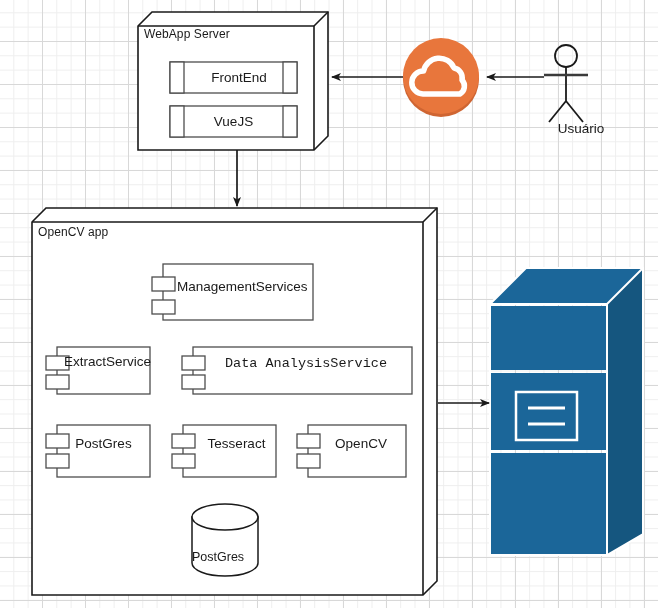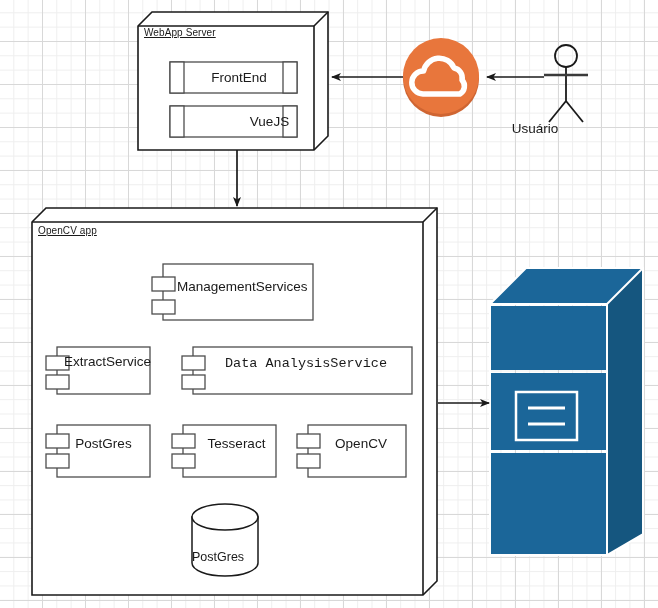--- a/index.html
+++ b/index.html
@@ -35,22 +35,21 @@
   }
   .lbl {
     position: absolute;
     color: #1a1a1a;
     font-family: "Liberation Sans", sans-serif;
     font-size: 13px;
     white-space: nowrap;
     line-height: 1;
   }
   .node-title {
-    font-size: 10px;
-    text-decoration: underline;
+    font-size: 12px;
     letter-spacing: 0.1px;
   }
   .comp-label {
     font-size: 13.5px;
     text-align: center;
   }
   .db-label { font-size: 12.5px; }
   .actor-label { font-size: 13.5px; }
 </style>
 </head>
@@ -174,33 +173,33 @@
     </g>
     <g>
       <line x1="438" y1="403" x2="489" y2="403" stroke="#1a1a1a" stroke-width="1.7" marker-end="url(#arrowhead)"></line>
     </g>
   </svg>
 
   <div class="lbl node-title" style="left:144px; top:28px;">WebApp Server</div>
 
   <div class="lbl comp-label" style="left:170px; top:71px; width:138px;">FrontEnd</div>
 
-  <div class="lbl comp-label" style="left:170px; top:115px; width:127px;padding-left:36px;">VueJS</div>
+  <div class="lbl comp-label" style="left:170px; top:115px; width:127px;">VueJS</div>
 
   <div class="lbl node-title" style="left:38px; top:226px;">OpenCV app</div>
 
   <div class="lbl comp-label" style="left:177px; top:280px;">ManagementServices</div>
 
   <div class="lbl comp-label" style="left:64px; top:355px;">ExtractService</div>
 
   <div class="lbl comp-label" style="left:205px; top:357px; width:202px;font-family:Liberation Mono, monospace;">Data AnalysisService</div>
 
   <div class="lbl comp-label" style="left:57px; top:437px; width:93px;">PostGres</div>
 
   <div class="lbl comp-label" style="left:190px; top:437px; width:93px;">Tesseract</div>
 
   <div class="lbl comp-label" style="left:312px; top:437px; width:98px;">OpenCV</div>
 
   <div class="lbl db-label" style="left:192px; top:551px; width:46px; text-align:center;">PostGres</div>
 
-  <div class="lbl actor-label" style="left:506px; top:122px; width:58px; text-align:center;">Usuário</div>
+  <div class="lbl actor-label" style="left:552px; top:122px; width:58px; text-align:center;">Usuário</div>
 
 </div>
 
 </body></html>

